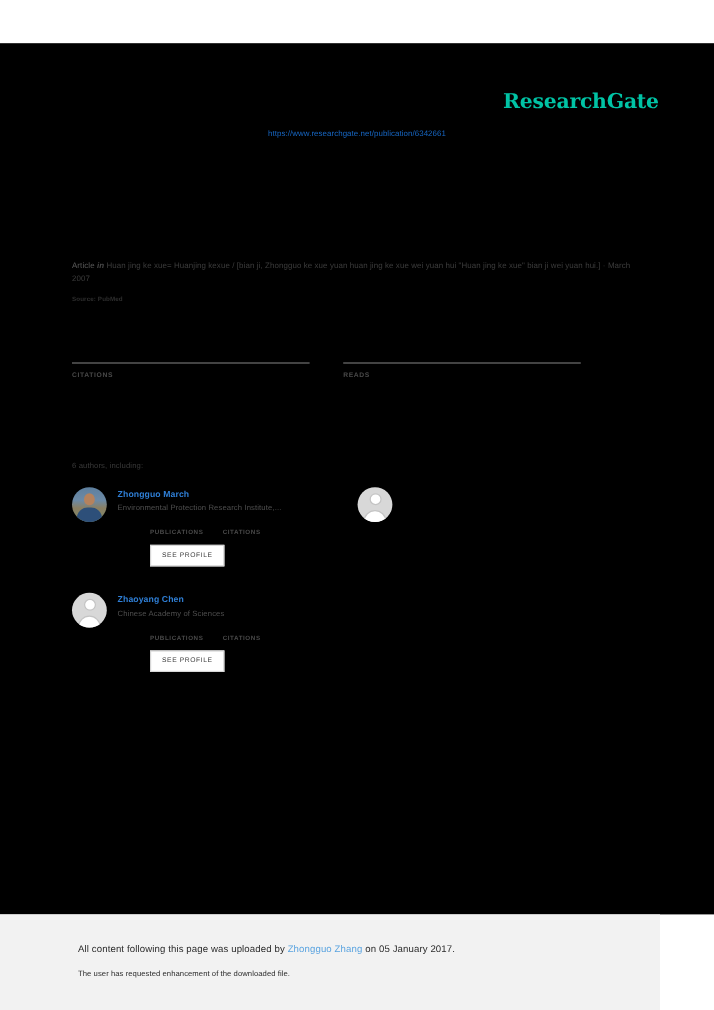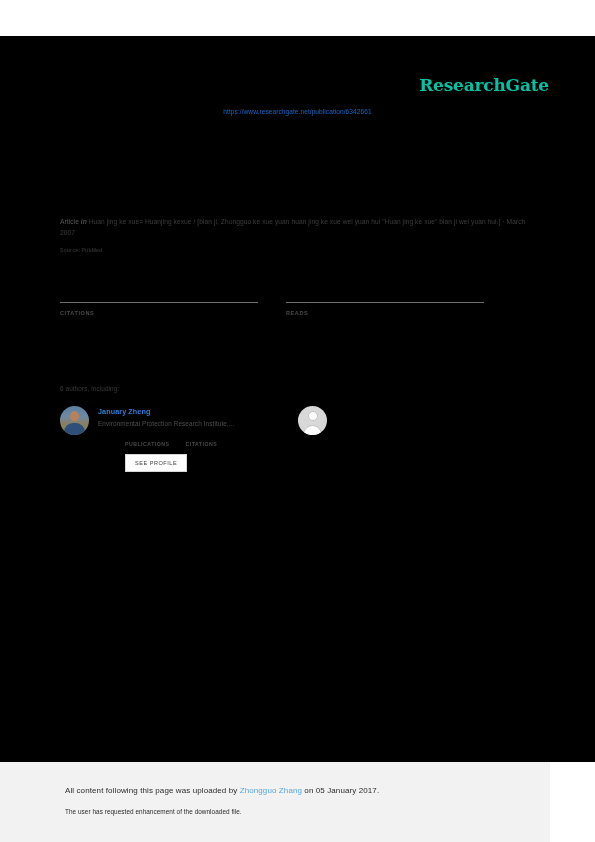--- a/index.html
+++ b/index.html
@@ -313,21 +313,21 @@
   <div class="authors-grid">
 
     <div class="author-row">
 
       <div class="author-card">
         <div class="avatar photo">
           <div class="head"></div>
           <div class="body"></div>
         </div>
         <div class="author-info">
-          <div class="author-name">January Zheng</div>
+          <div class="author-name">Zhongguo March</div>
           <div class="author-affil">Environmental Protection Research Institute,...</div>
           <div class="author-metrics">
             <div class="metric">
               <div class="metric-value"></div>
               <div class="metric-label">PUBLICATIONS</div>
             </div>
             <div class="metric">
               <div class="metric-value"></div>
               <div class="metric-label">CITATIONS</div>
             </div>
@@ -340,20 +340,41 @@
         <div class="avatar silhouette">
           <div class="head"></div>
           <div class="body"></div>
         </div>
       </div>
 
     </div>
 
     <div class="author-row">
 
+      <div class="author-card">
+        <div class="avatar silhouette">
+          <div class="head"></div>
+          <div class="body"></div>
+        </div>
+        <div class="author-info">
+          <div class="author-name">Zhaoyang Chen</div>
+          <div class="author-affil">Chinese Academy of Sciences</div>
+          <div class="author-metrics">
+            <div class="metric">
+              <div class="metric-value"></div>
+              <div class="metric-label">PUBLICATIONS</div>
+            </div>
+            <div class="metric">
+              <div class="metric-value"></div>
+              <div class="metric-label">CITATIONS</div>
+            </div>
+          </div>
+          <div class="see-profile">SEE PROFILE</div>
+        </div>
+      </div>
 
       <div class="author-card"></div>
 
     </div>
 
   </div>
 
 </div>
 
 <div class="footer">

